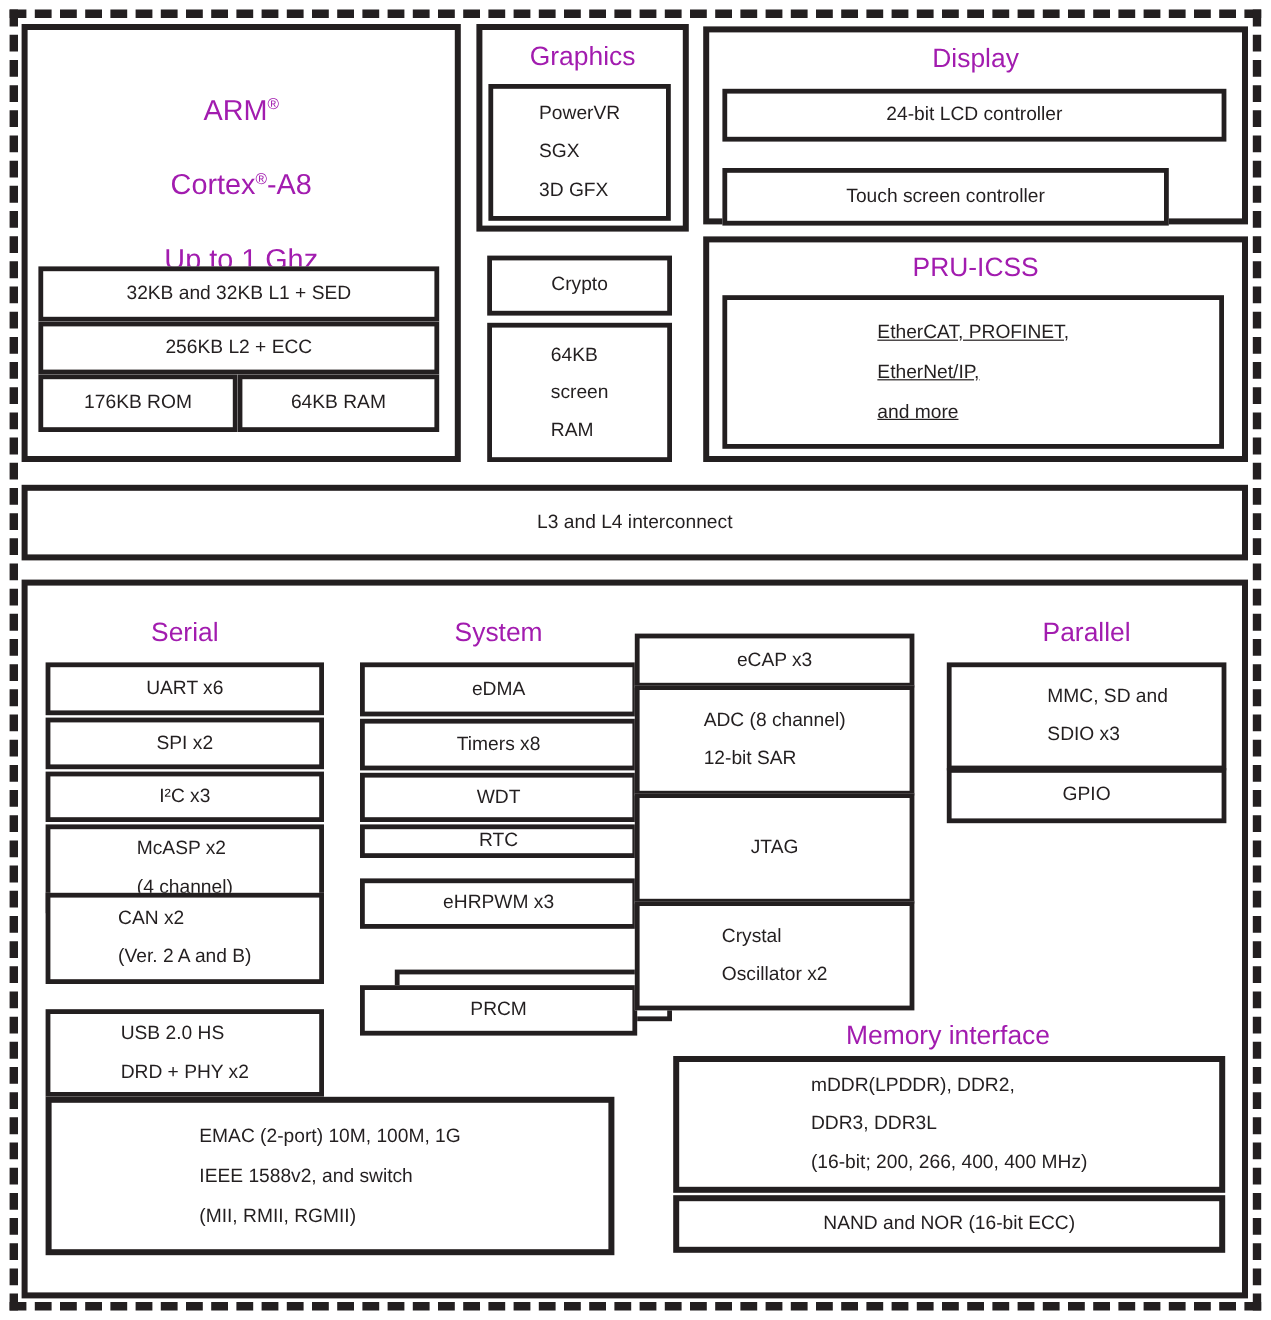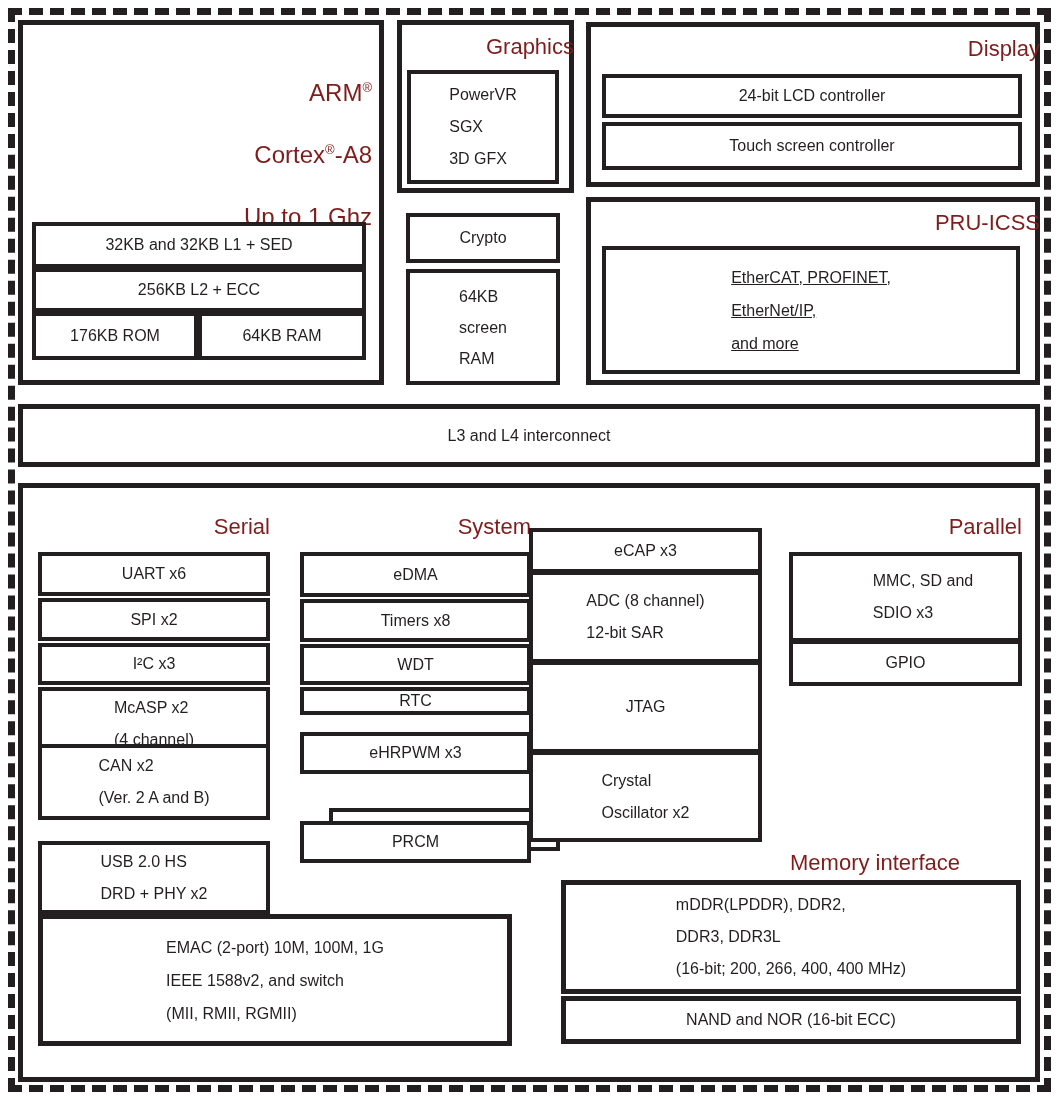--- a/index.html
+++ b/index.html
@@ -14,22 +14,22 @@
   }
   .box {
     position:absolute; background:#ffffff; border:4px solid #231f20;
     box-sizing:border-box; display:flex; align-items:center; justify-content:center;
     text-align:left; white-space:pre-line; font-size:16px; line-height:32px;
     color:#231f20;
   }
   .panel { border-width:5px; justify-content:flex-start; }
   .thick { border-width:5px; }
   .heading {
-    position:absolute; text-align:right; font-size:22px; line-height:26px;
-    color:#7f1d1d; white-space:pre-line;
+    position:absolute; text-align:center; font-size:22px; line-height:26px;
+    color:#a21caf; white-space:pre-line;
   }
   .arm-title { font-size:24px; line-height:31px; }
   .reg { font-size:13px; line-height:0; vertical-align:super; }
 </style>
 </head>
 <body>
 
 <div class="page">
 
   <div class="dashed-frame"></div>
@@ -47,21 +47,21 @@
 
   <div class="box panel" style="left:397px;top:20px;width:177px;height:173px;"></div>
   <div class="heading" style="left:397px;top:34px;width:177px;">Graphics</div>
   <div class="box" style="left:407px;top:70px;width:152px;height:114px;">PowerVR
 SGX
 3D GFX</div>
 
   <div class="box panel" style="left:586px;top:22px;width:454px;height:165px;"></div>
   <div class="heading" style="left:586px;top:36px;width:454px;">Display</div>
   <div class="box" style="left:602px;top:74px;width:420px;height:44px;">24-bit LCD controller</div>
-  <div class="box" style="left:602px;top:122px;width:420px;height:48px;">Touch screen controller</div>
+  <div class="box" style="left:602px;top:140px;width:372px;height:48px;">Touch screen controller</div>
 
   <div class="box" style="left:406px;top:213px;width:154px;height:50px;">Crypto</div>
   <div class="box" style="left:406px;top:269px;width:154px;height:116px;line-height:31px;">64KB
 screen
 RAM</div>
 
   <div class="box panel" style="left:586px;top:197px;width:454px;height:188px;"></div>
   <div class="heading" style="left:586px;top:210px;width:454px;">PRU-ICSS</div>
   <div class="box" style="left:602px;top:246px;width:418px;height:128px;line-height:33px;text-decoration:underline;">EtherCAT, PROFINET,
 EtherNet/IP,

